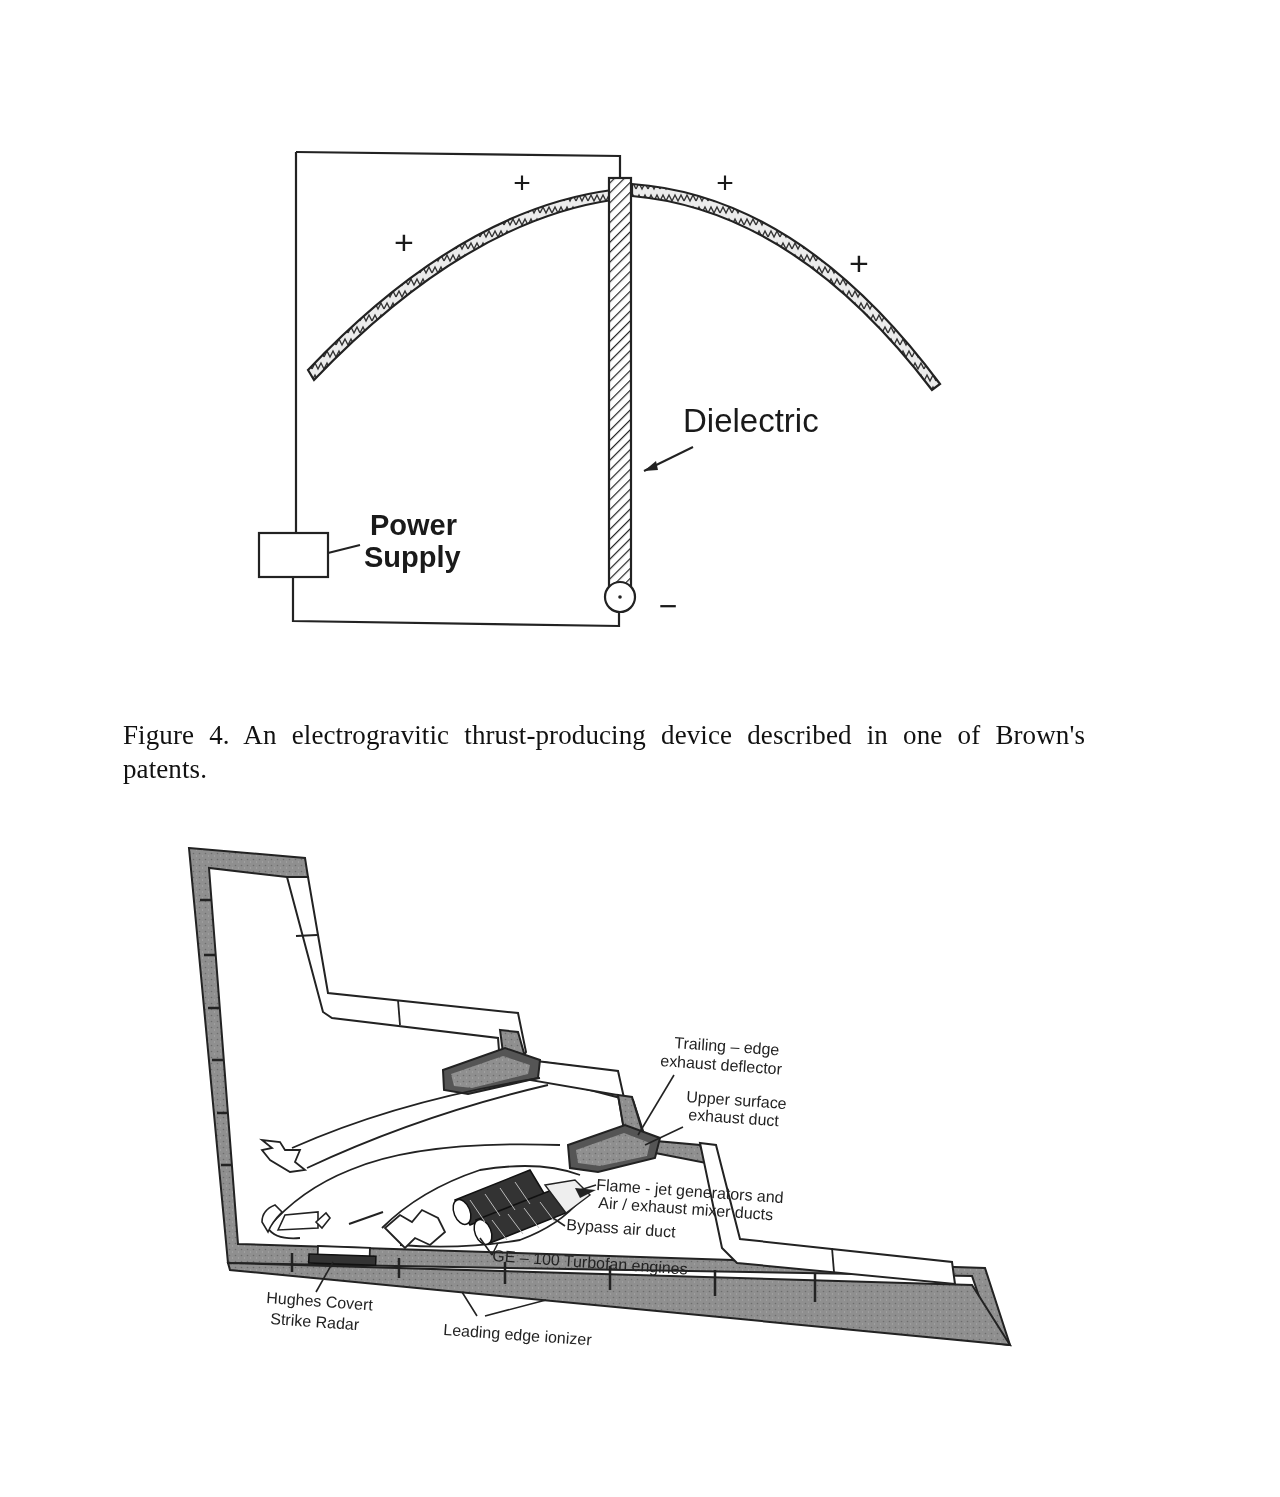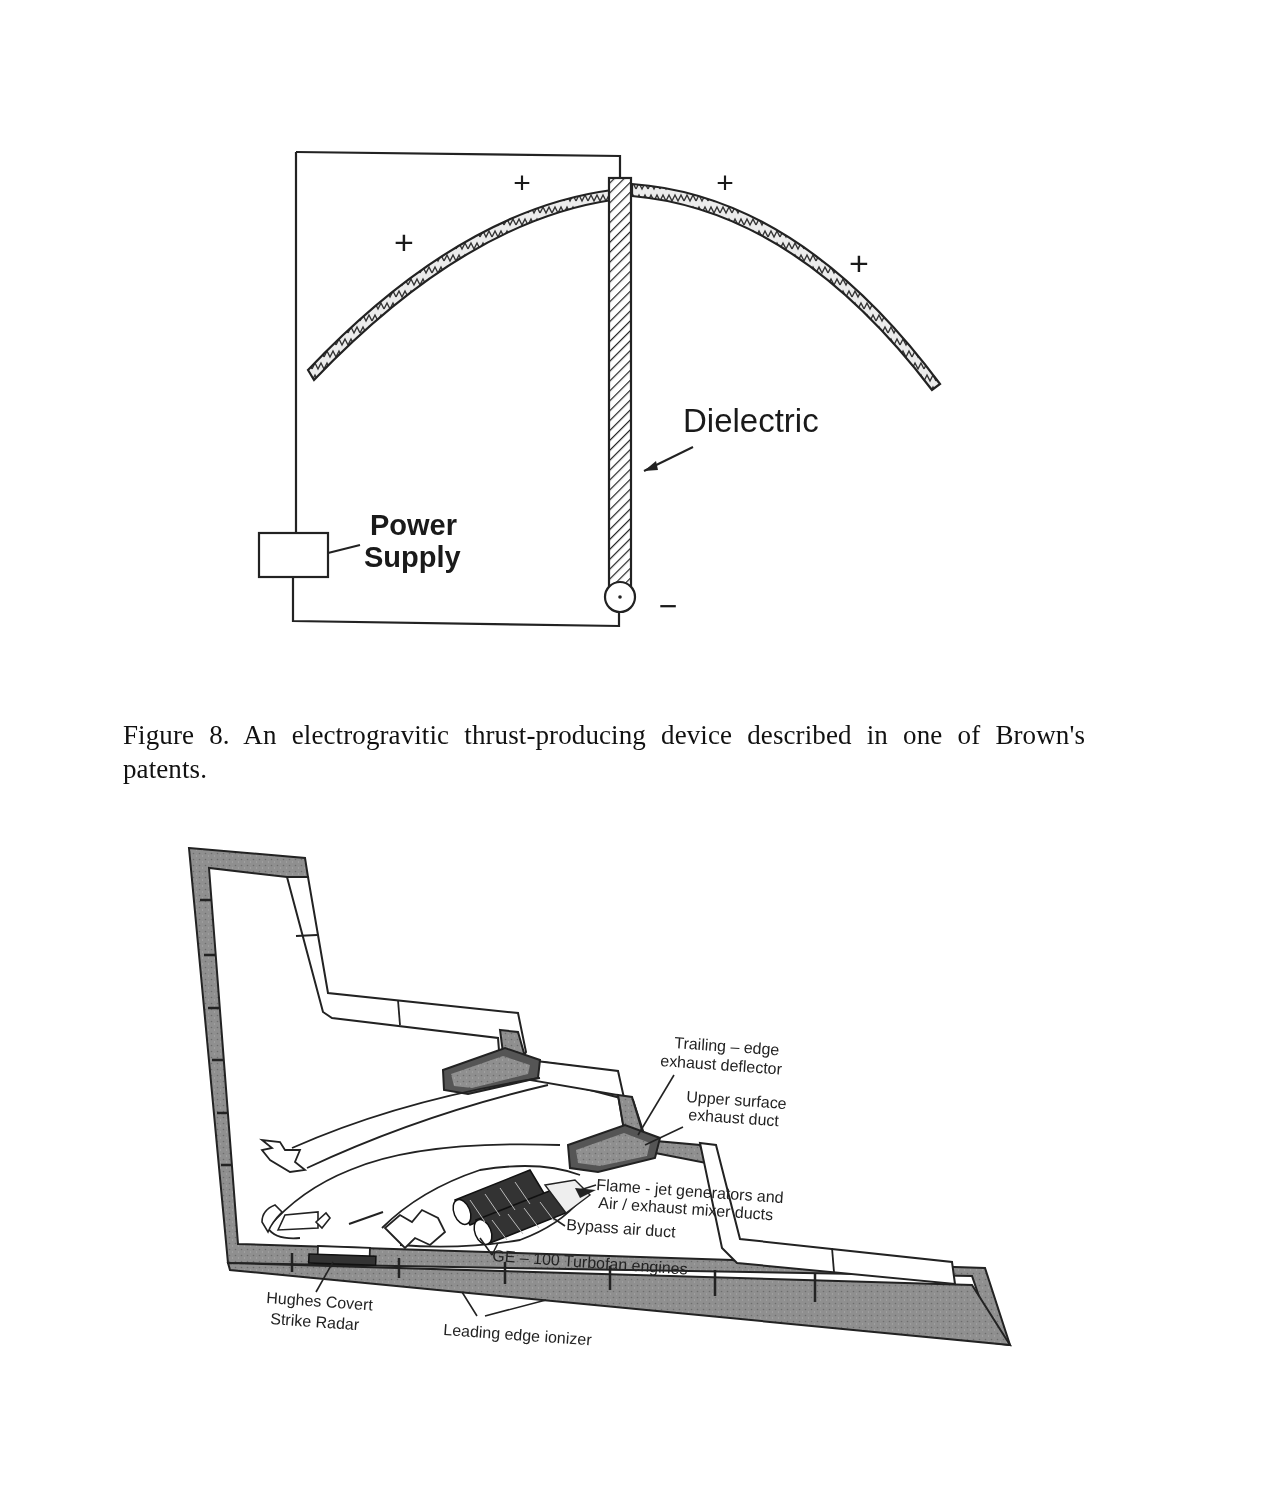--- a/index.html
+++ b/index.html
@@ -59,21 +59,21 @@
       <text x="404" y="254" class="lbl-sans" font-size="34" text-anchor="middle">+</text>
       <text x="725" y="193" class="lbl-sans" font-size="30" text-anchor="middle">+</text>
       <text x="859" y="275" class="lbl-sans" font-size="34" text-anchor="middle">+</text>
       <text x="668" y="617" class="lbl-sans" font-size="32" text-anchor="middle">−</text>
       <text x="683" y="432" class="lbl-sans" font-size="33">Dielectric</text>
       <text x="370" y="535" class="lbl-sans" font-size="29" font-weight="bold">Power</text>
       <text x="364" y="567" class="lbl-sans" font-size="29" font-weight="bold">Supply</text>
     </svg>
   </div>
 
-  <div class="caption">Figure 8. An electrogravitic thrust-producing device described in one of Brown's patents.</div>
+  <div class="caption">Figure 4. An electrogravitic thrust-producing device described in one of Brown's patents.</div>
 
   <div class="figure" id="fig9">
     <svg width="1280" height="600" viewBox="0 820 1280 600">
       <defs>
         <pattern id="grain" patternUnits="userSpaceOnUse" width="6" height="6">
           <rect width="6" height="6" fill="#8f8f8f"></rect>
           <circle cx="1.5" cy="1.5" r="0.8" fill="#6d6d6d"></circle>
           <circle cx="4.5" cy="4" r="0.7" fill="#a9a9a9"></circle>
         </pattern>
       </defs>

